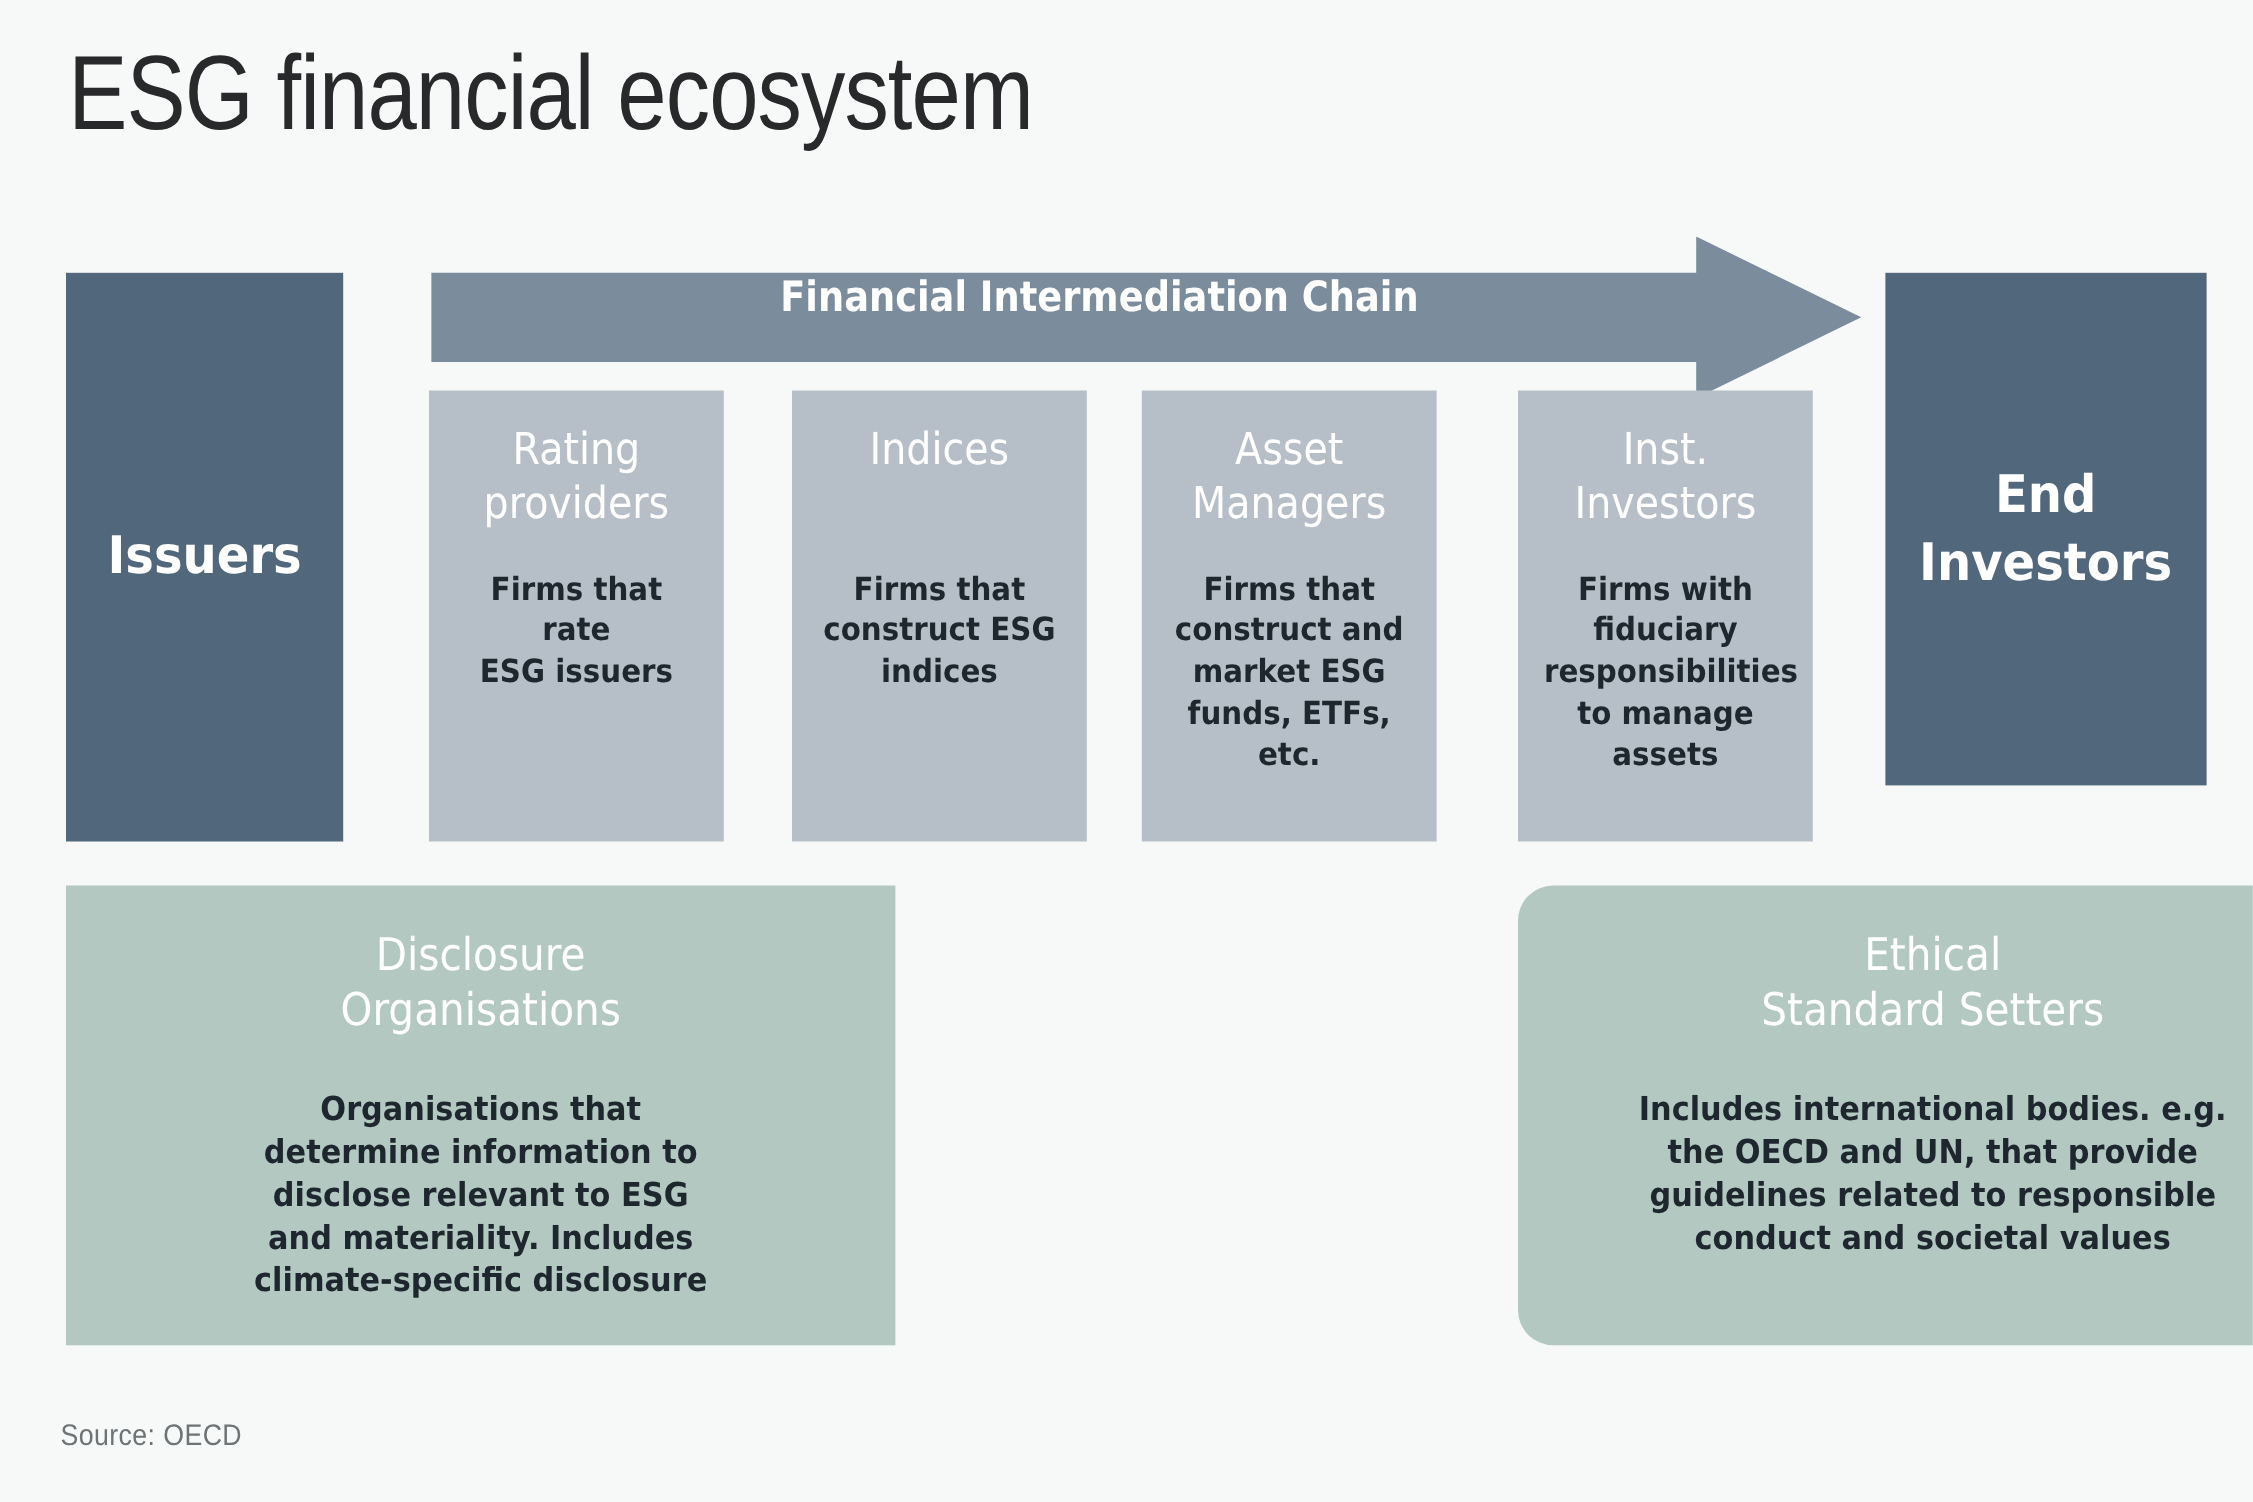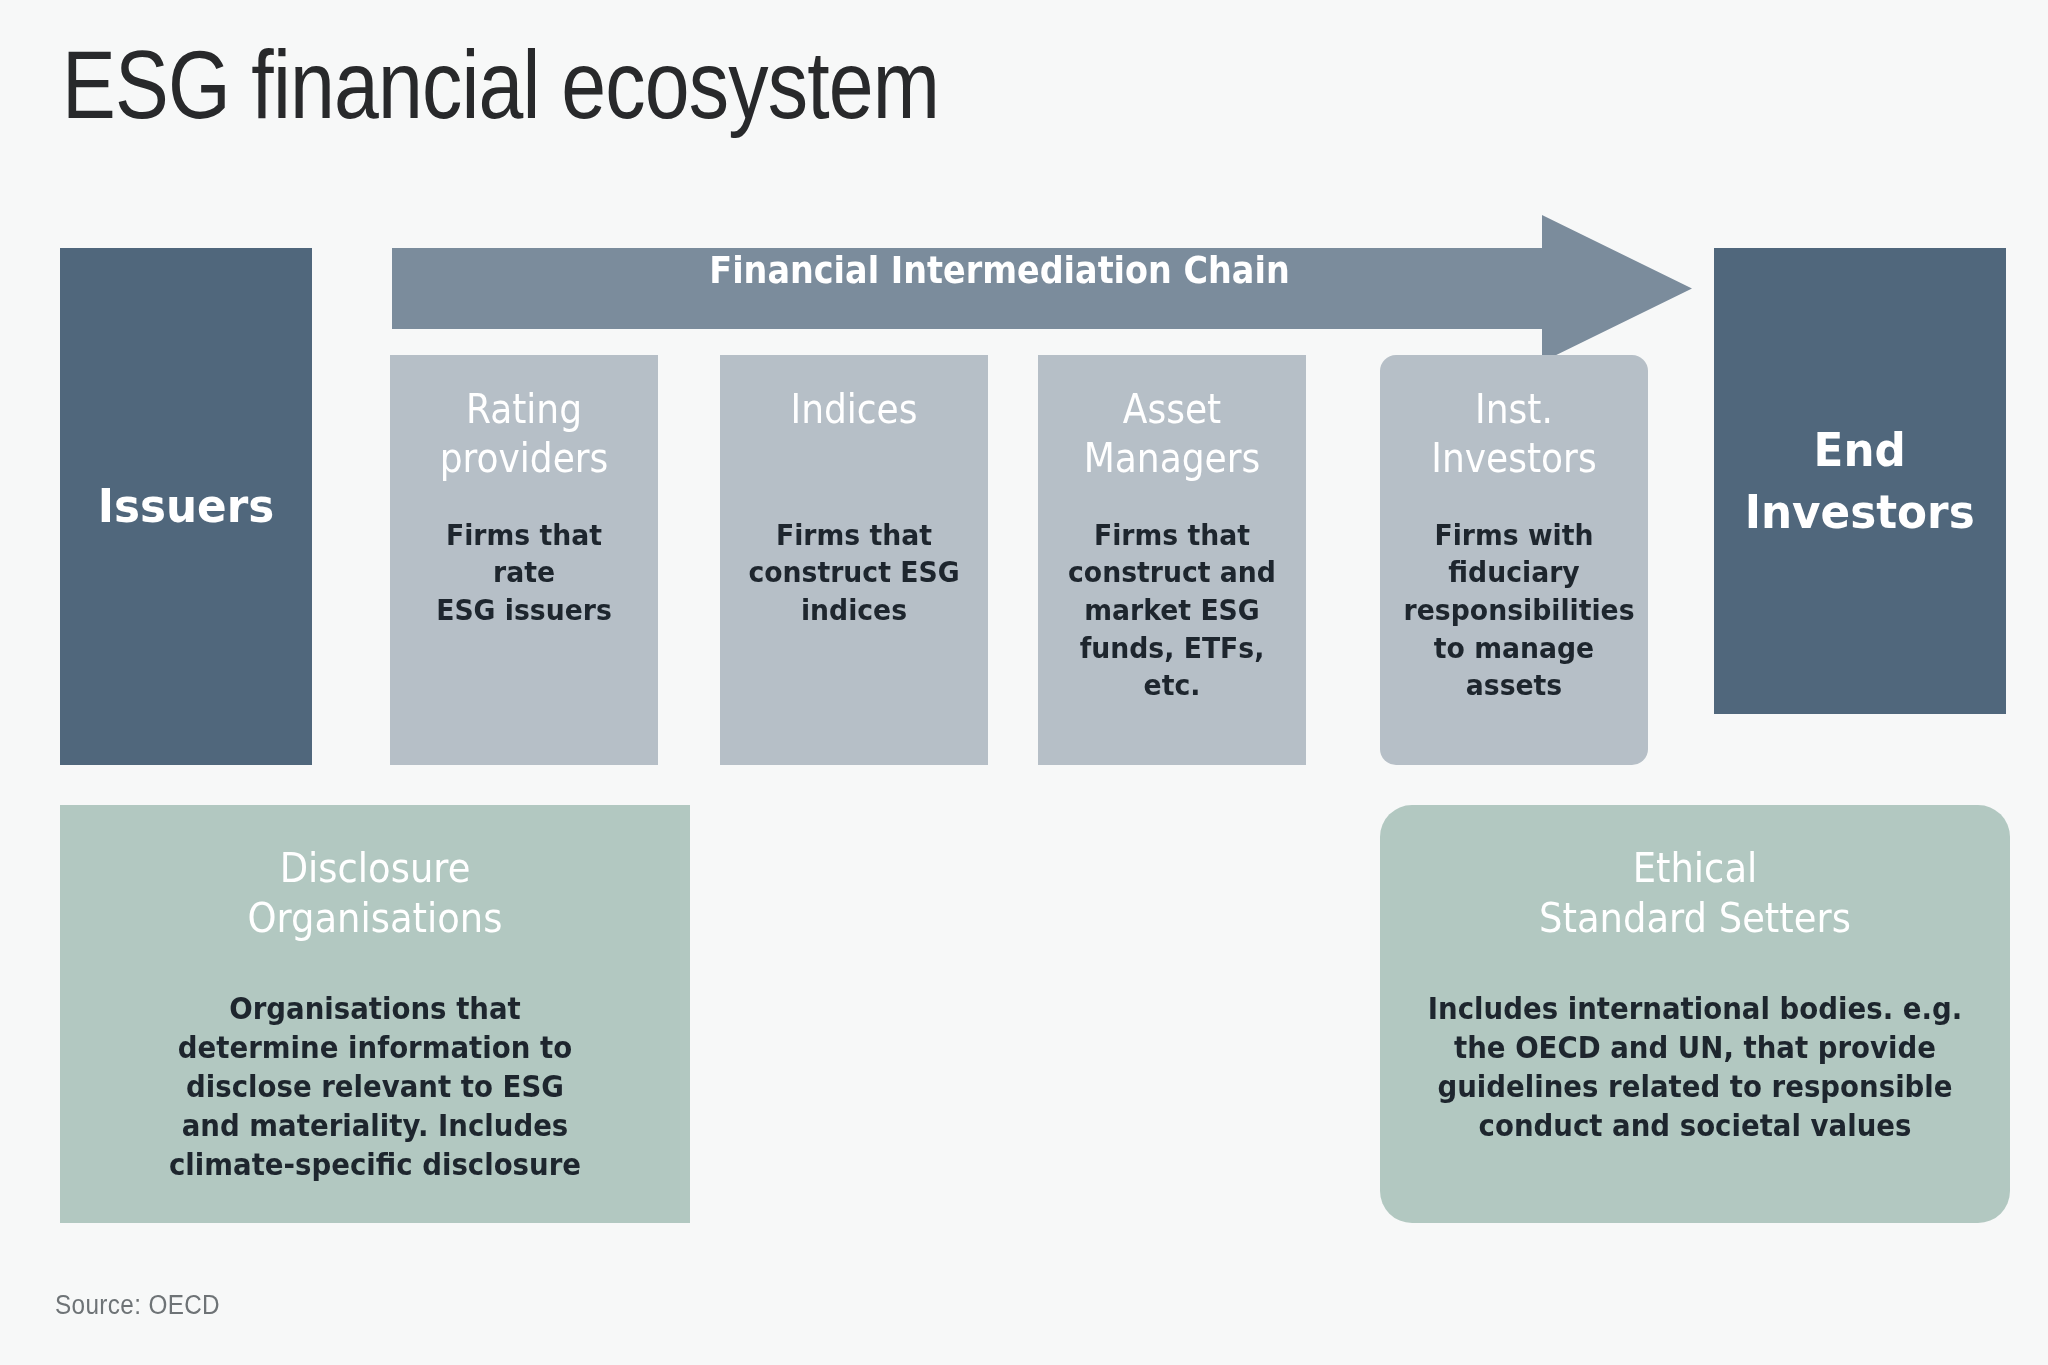--- a/index.html
+++ b/index.html
@@ -108,27 +108,27 @@
     color: #1E262E;
     font-family: "DejaVu Sans", "Liberation Sans", sans-serif;
     font-size: 29px;
     font-weight: 700;
     line-height: 1.3;
     transform: scaleX(0.92);
   }
   #chain-box-0 { left: 390px; }
   #chain-box-1 { left: 720px; }
   #chain-box-2 { left: 1038px; }
-  #chain-box-3 { left: 1380px; border-radius: 16px; }
+  #chain-box-3 { left: 1380px; }
 
   
   .support-box {
     position: absolute;
     top: 805px;
-    width: 630px;
+    width: 754px;
     height: 418px;
     background: #B2C8C1;
     padding: 0 24px;
     box-sizing: border-box;
     text-align: center;
   }
   .support-box .box-title {
     margin-top: 38px;
     color: #FFFFFF;
     font-family: "DejaVu Sans", "Liberation Sans", sans-serif;

